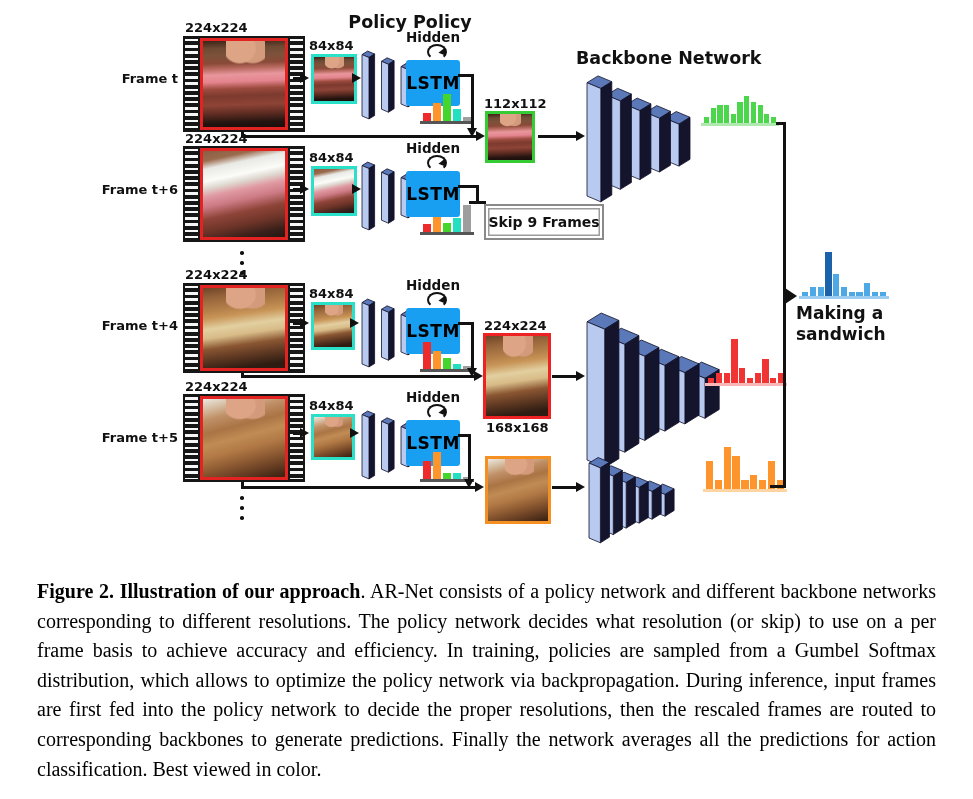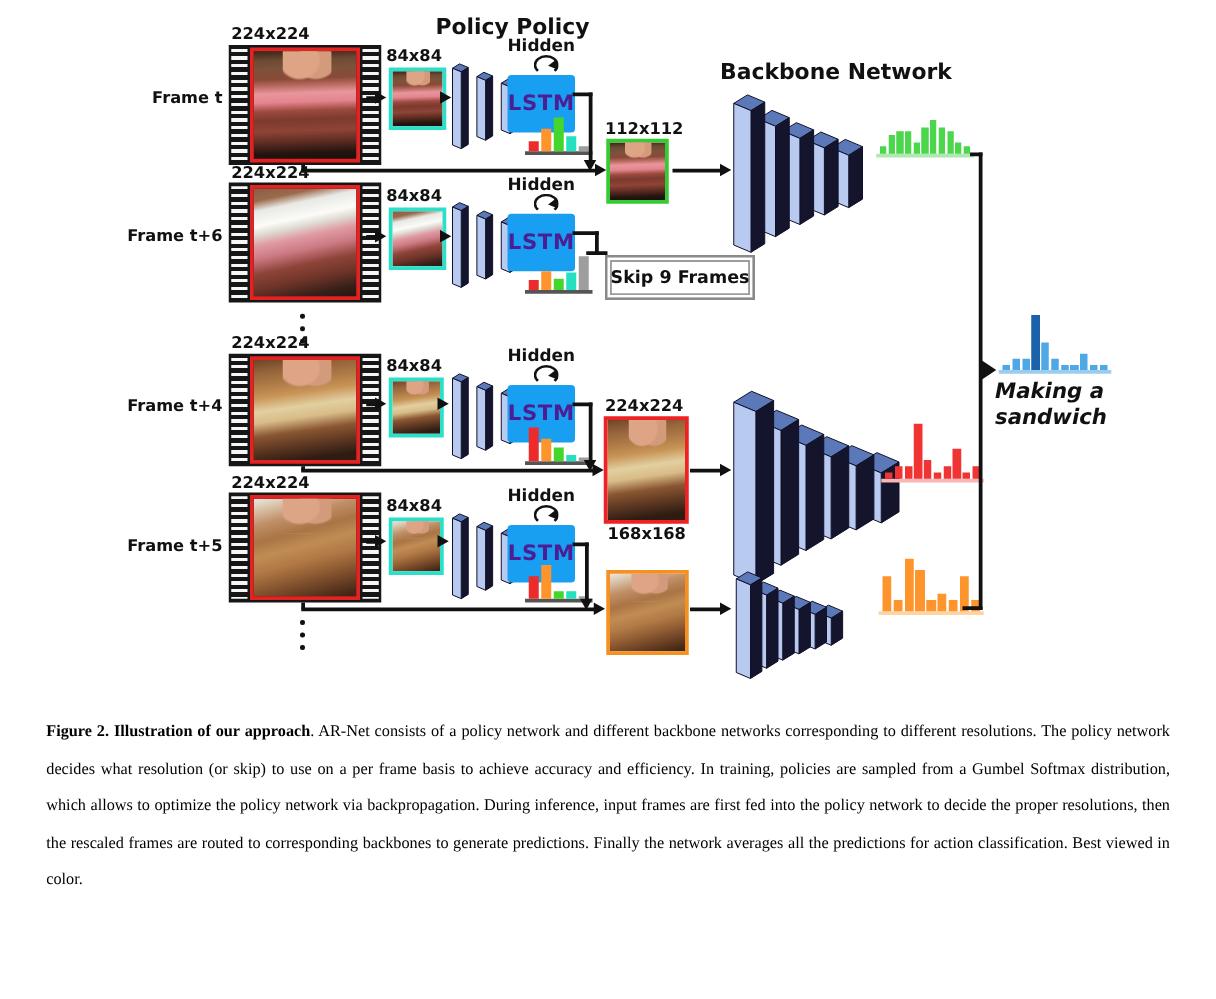--- a/index.html
+++ b/index.html
@@ -31,21 +31,21 @@
   
   .crop{position:absolute;border:3px solid #2ae0c8;box-sizing:content-box;}
 
   
   .outimg{position:absolute;box-sizing:content-box;}
   .b112{border:3.5px solid #35cb35;}
   .b224{border:3.5px solid #ee2222;}
   .b168{border:3.5px solid #f59122;}
 
   
-  .lstm{position:absolute;background:#189ff2;color:#4c1d95;font-weight:bold;font-size:17px;
+  .lstm{position:absolute;background:#189ff2;color:#000000;font-weight:bold;font-size:17px;
         width:54px;height:46px;border-radius:3px;display:flex;align-items:center;justify-content:center;
         letter-spacing:.5px;}
 
   
   .loop{position:absolute;width:16px;height:12px;border:2.5px solid #111;border-radius:50%;
         border-bottom-color:transparent;}
   .loop::after{content:'';position:absolute;right:-4px;bottom:-2px;width:0;height:0;
         border:4px solid transparent;border-top:7px solid #111;transform:rotate(-38deg);}
 
   
@@ -70,21 +70,21 @@
   .dot{position:absolute;width:3.5px;height:3.5px;border-radius:50%;background:#111;}
 
   .bb{position:absolute;}
   .bb svg{overflow:visible;display:block;}
   .cnn{position:absolute;}
   .cnn svg{overflow:visible;display:block;}
 
   
   .caption{position:absolute;left:37px;top:557px;width:899px;
            font-family:"Liberation Serif","DejaVu Serif",serif;
-           font-size:13px;line-height:29.6px;color:#000;text-align:justify;}
+           font-size:20px;line-height:29.6px;color:#000;text-align:justify;}
   .caption .cap-bold{font-weight:bold;}
 
   .action-label{position:absolute;font-weight:bold;font-size:17px;line-height:21px;color:#111;}
 </style>
 </head>
 <body>
 
 <div class="page">
 <div class="stage">
 
@@ -386,21 +386,21 @@
         <div class="bar" style="height: 20%; background: rgb(79, 168, 230);"></div>
         <div class="bar" style="height: 100%; background: rgb(27, 98, 171);"></div>
         <div class="bar" style="height: 50%; background: rgb(79, 168, 230);"></div>
         <div class="bar" style="height: 20%; background: rgb(79, 168, 230);"></div>
         <div class="bar" style="height: 10%; background: rgb(79, 168, 230);"></div>
         <div class="bar" style="height: 10%; background: rgb(79, 168, 230);"></div>
         <div class="bar" style="height: 30%; background: rgb(79, 168, 230);"></div>
         <div class="bar" style="height: 10%; background: rgb(79, 168, 230);"></div>
         <div class="bar" style="height: 10%; background: rgb(79, 168, 230);"></div>
       </div>
-  <div class="action-label" style="left:796px;top:303px;font-style:italic;">
+  <div class="action-label" style="left:796px;top:303px;">
     <div>Making a</div>
     <div>sandwich</div>
   </div>
 
 </div>
 
 <p class="caption"><span class="cap-bold">Figure 2. Illustration of our approach</span><span>. AR-Net consists of a policy network and different backbone networks corresponding to different resolutions. The policy network decides what resolution (or skip) to use on a per frame basis to achieve accuracy and efficiency. In training, policies are sampled from a Gumbel Softmax distribution, which allows to optimize the policy network via backpropagation. During inference, input frames are first fed into the policy network to decide the proper resolutions, then the rescaled frames are routed to corresponding backbones to generate predictions. Finally the network averages all the predictions for action classification. Best viewed in color.</span></p>
 </div>
 
 </body></html>

